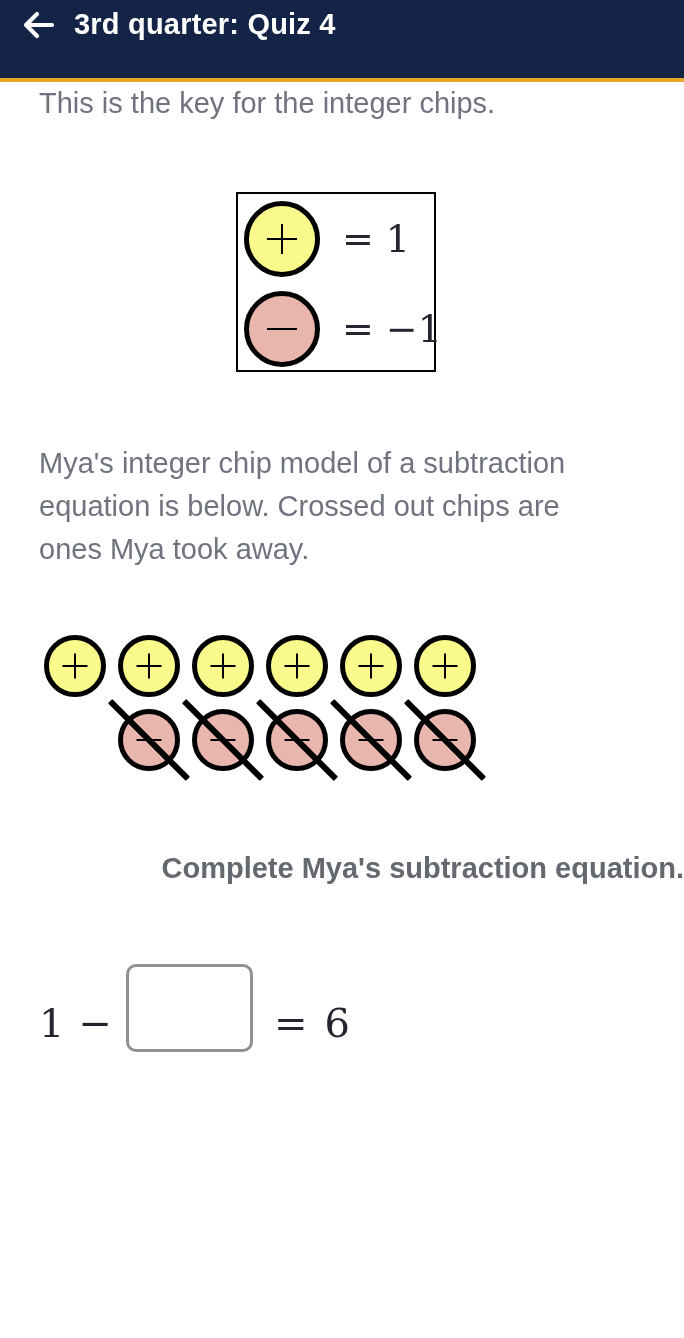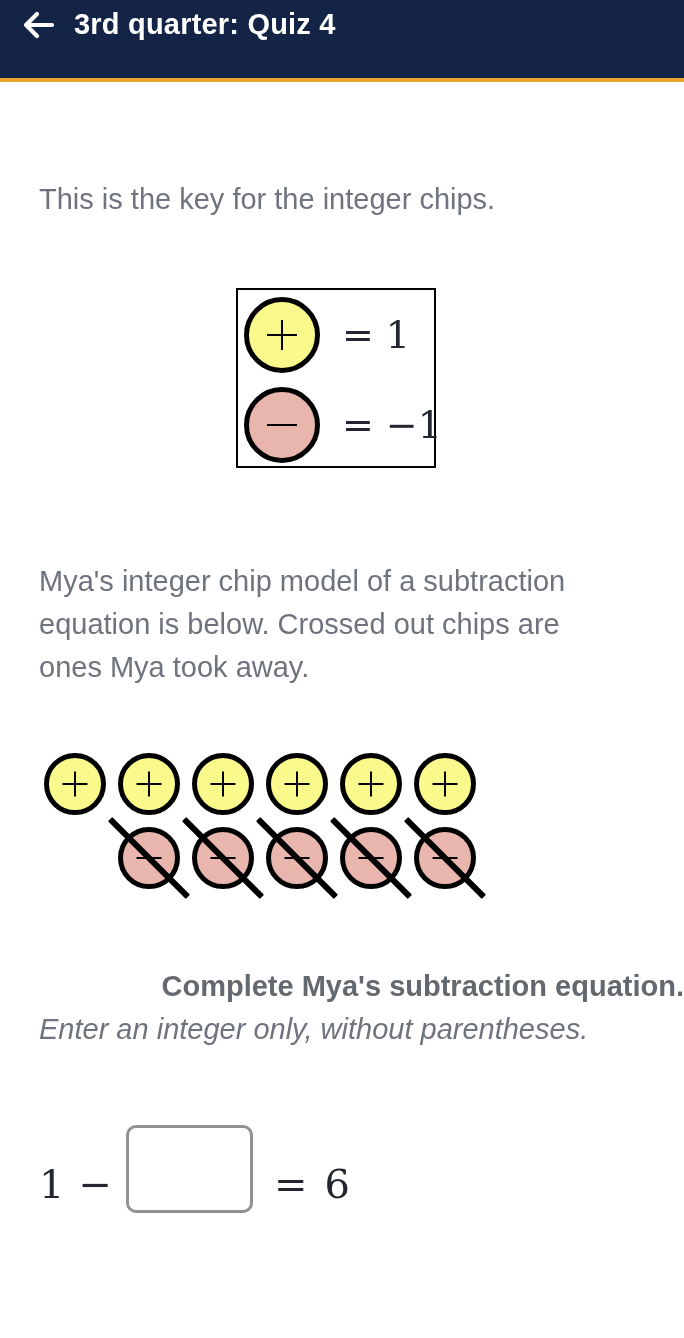--- a/index.html
+++ b/index.html
@@ -35,21 +35,20 @@
   .app-title {
     color: #ffffff;
     font-size: 29px; font-weight: 700;
     line-height: 40px;
     margin-left: 14px;
     letter-spacing: 0.2px;
   }
   
   .content { padding: 0 0 0 39px; }
   .intro-text {
-    margin-top: 96px;
     color: var(--text-gray);
     font-size: 29px; line-height: 42px;
     font-weight: 400;
   }
   
   .key-box {
     margin-top: 68px; margin-left: 197px;
     width: 200px; height: 180px;
     border: 2px solid #000;
     background: #fff;
@@ -75,21 +74,21 @@
   .key-eq {
     font-family: "DejaVu Serif", serif;
     color: var(--math-text);
     font-size: 38px;
     margin-left: 22px;
     white-space: nowrap;
   }
   .key-eq .val { margin-left: 12px; }
   
   .description {
-    margin-top: 92px;
+    margin-top: 70px;
     max-width: 562px;
     color: var(--text-gray);
     font-size: 29px; line-height: 43px;
     font-weight: 400;
   }
   
   .chip-model { margin-top: 64px; margin-left: 5px; }
   .chip-row { display: flex; gap: 12px; }
   .chip-row.minus-row { margin-left: 74px; margin-top: 12px; }
   .model-chip { width: 62px; height: 62px; }
@@ -220,21 +219,20 @@
           <span class="cross"></span>
         </div>
         <div class="chip model-chip pink">
           <span class="bar-h"></span>
           <span class="cross"></span>
         </div>
       </div>
     </div>
 
   <p class="prompt-heading">Complete Mya's subtraction equation.</p>
-  <p class="prompt-note">Enter an integer only, without parentheses.</p>
 
   <div class="equation">
     <span class="math eq-lhs">1</span>
     <span class="math eq-op">−</span>
     <input class="answer-input" type="text" aria-label="answer" value="" style="">
     <span class="math eq-equals">=</span>
     <span class="math eq-rhs">6</span>
   </div>
 
 </main>

